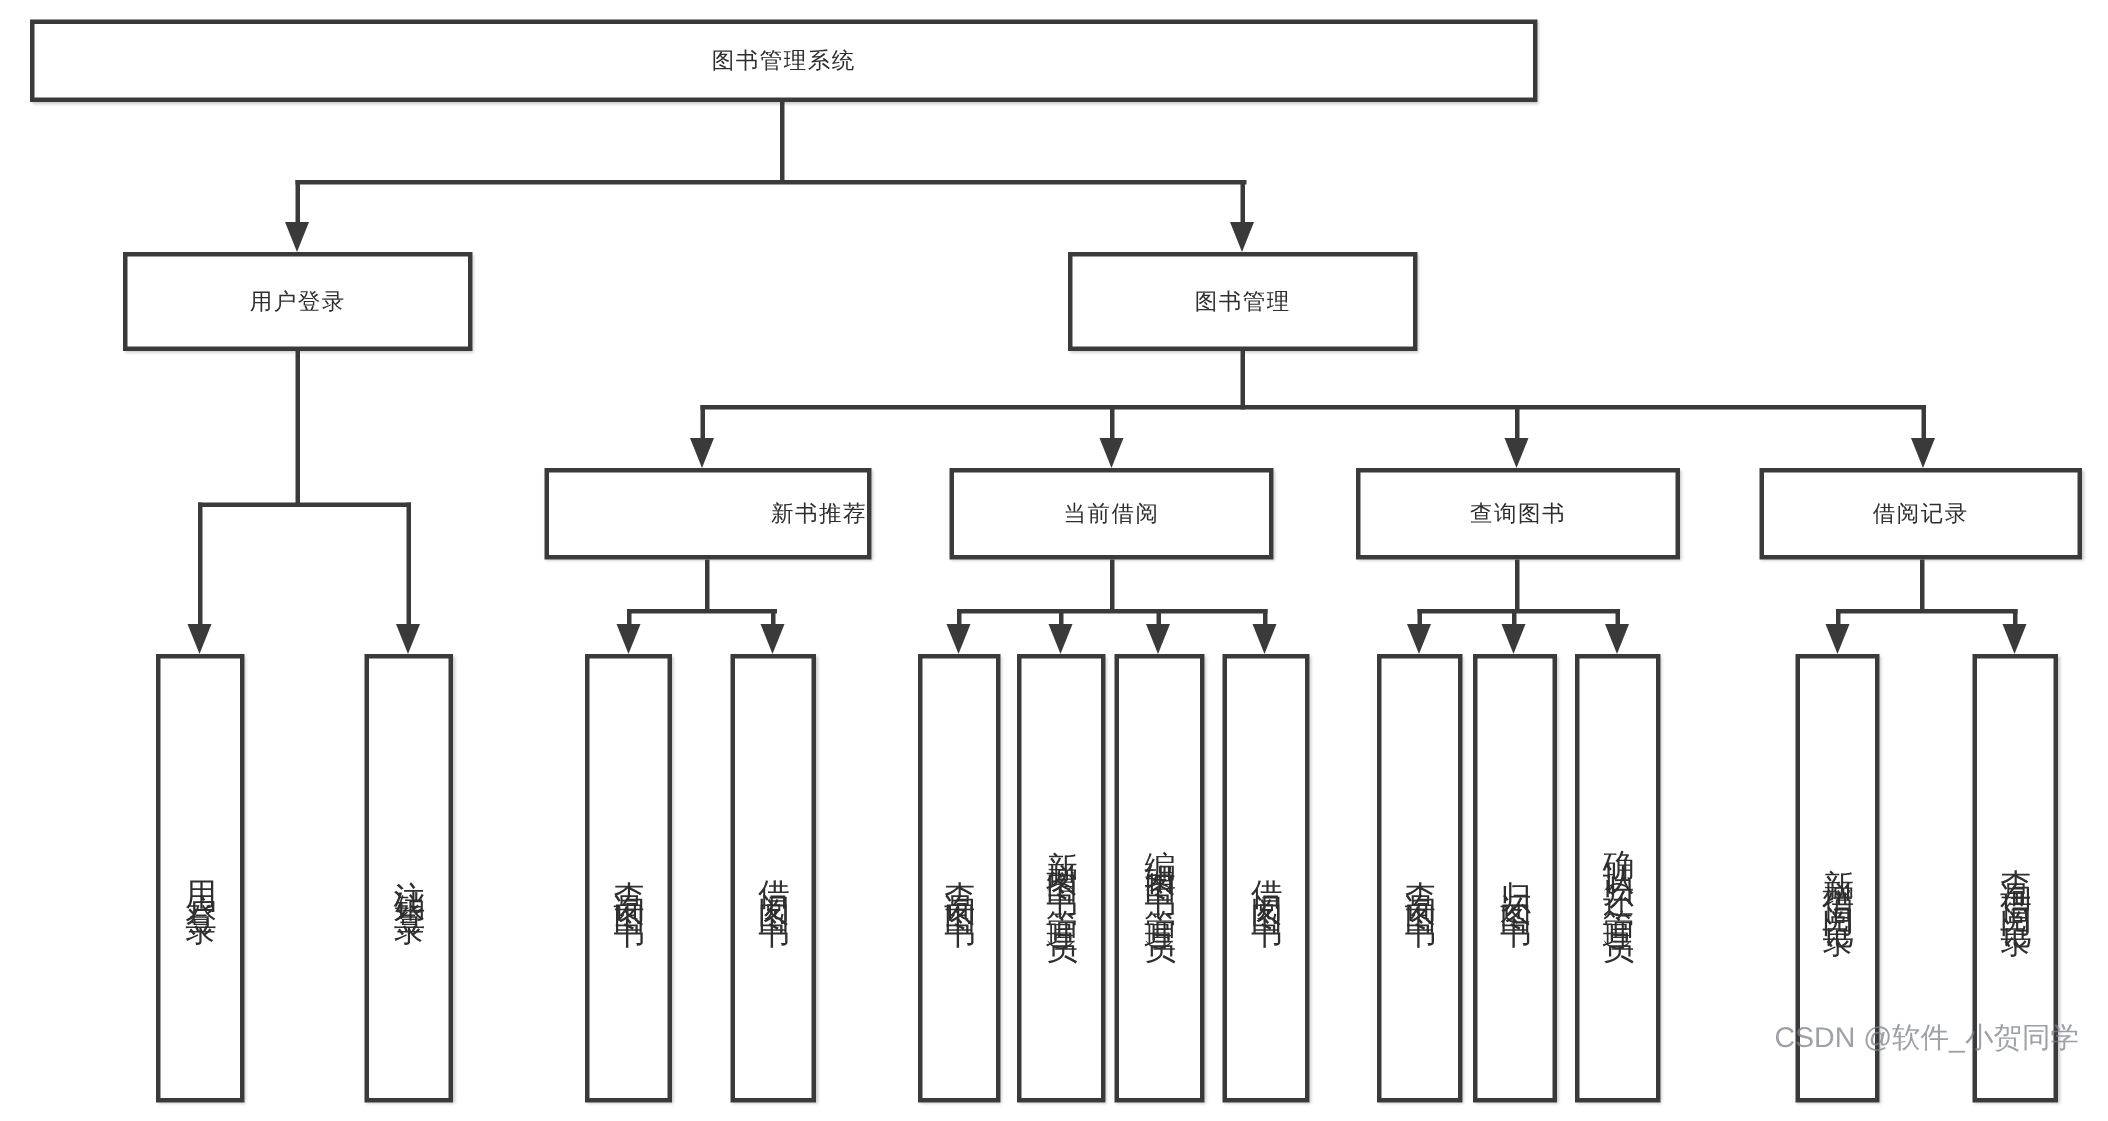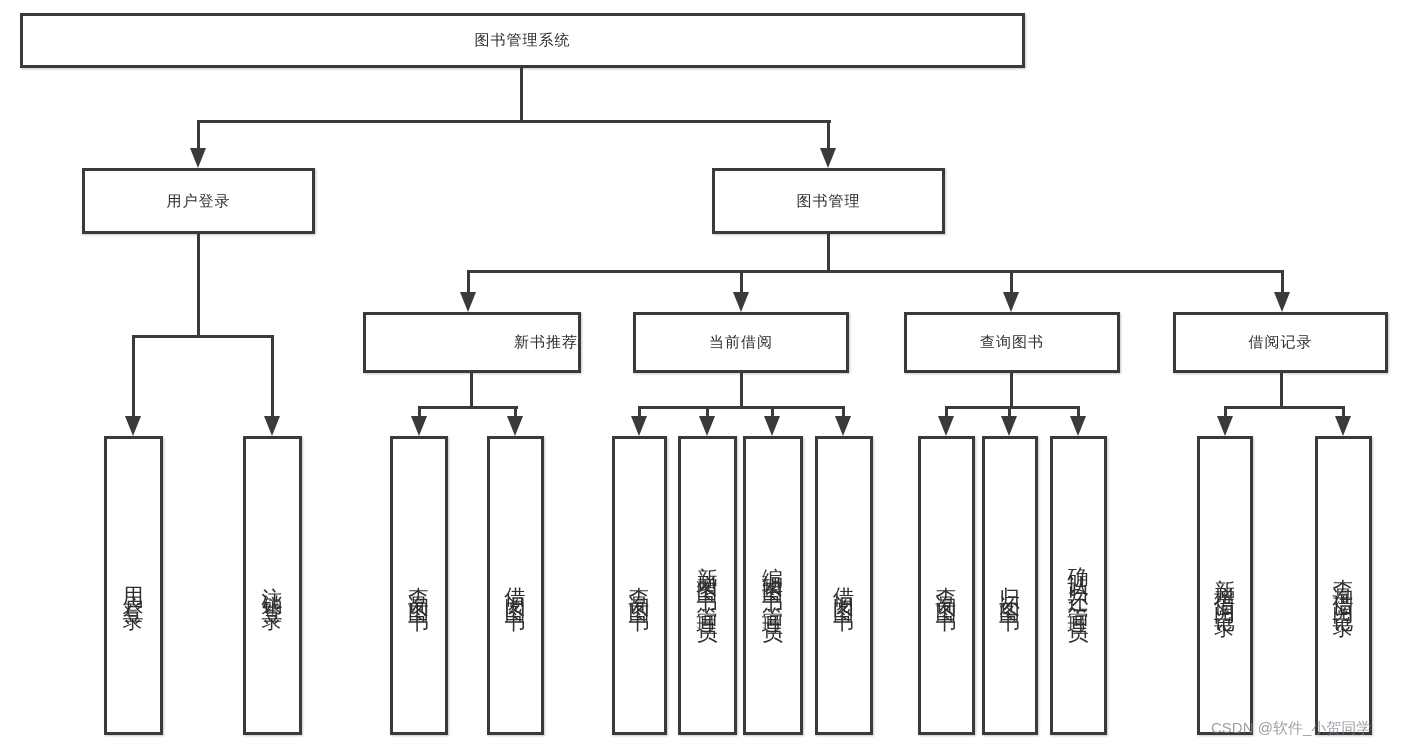--- a/index.html
+++ b/index.html
@@ -20,22 +20,22 @@
   }
   .hline, .vline { position:absolute; background:#3a3a3a; }
   .hline { height:3px; }
   .vline { width:3px; }
   .arrowhead {
     position:absolute; width:0; height:0;
     border-left:8px solid transparent; border-right:8px solid transparent;
     border-top:20px solid #3a3a3a;
   }
   .watermark {
-    position:absolute; left:1183px; top:719px; font-size:15px;
-    color:rgba(125,128,138,0.75); white-space:nowrap;margin-left:28px;
+    position:absolute; left:1183px; top:679px; font-size:19px;
+    color:rgba(125,128,138,0.75); white-space:nowrap;
   }
 </style>
 </head>
 <body>
 
 <div class="canvas">
 
   <div class="node h-node" style="left:20px; top:13px; width:1005px; height:55px;">
     <span>图书管理系统</span>
   </div>

